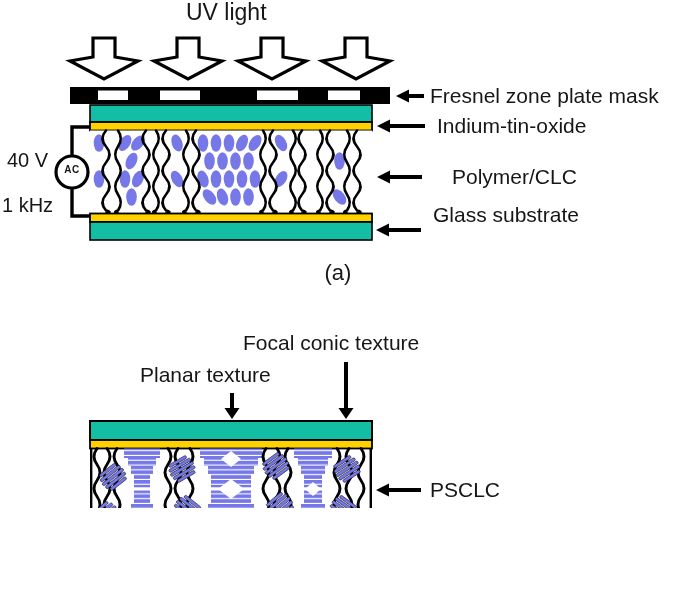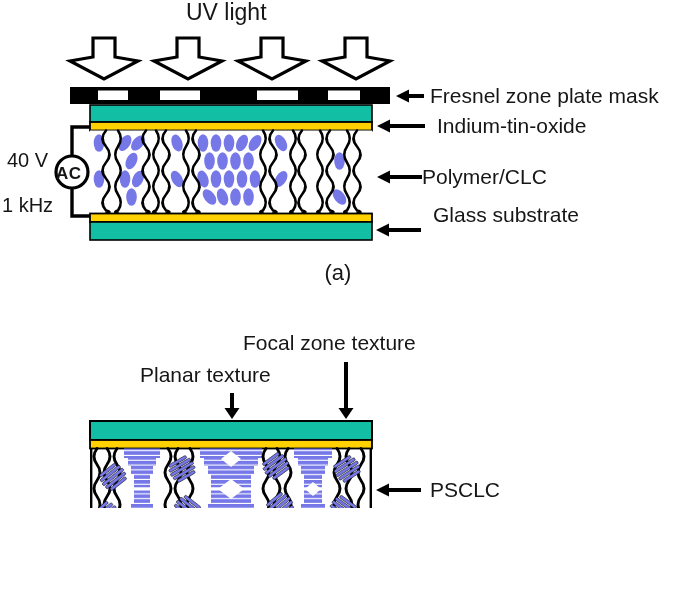--- a/index.html
+++ b/index.html
@@ -4,21 +4,21 @@
 <style>
   html,body{margin:0;padding:0;background:#fff;}
   #stage{
     position:relative;width:700px;height:508px;background:#fff;overflow:hidden;
     font-family:"Liberation Sans", sans-serif;color:#161616;
   }
   .lbl{position:absolute;white-space:nowrap;font-size:21px;line-height:1.12;color:#161616;}
   .big{font-size:23px;}
   .cap{font-size:22px;width:64px;text-align:center;}
   .small{font-size:20px;}
-  .ac{font-size:17px;font-weight:bold;width:32px;text-align:left;letter-spacing:.5px;}
+  .ac{font-size:10px;font-weight:bold;width:32px;text-align:center;letter-spacing:.5px;}
   svg{position:absolute;left:0;top:0;}
 </style>
 </head>
 <body>
 
 <div id="stage">
 
   <svg width="700" height="604" viewBox="0 0 700 604">
     <defs>
       <pattern id="hstripe" width="8" height="4.8" patternUnits="userSpaceOnUse">
@@ -225,21 +225,21 @@
       </g>
   </svg>
 
   <div class="lbl big" style="left:186px;top:0px;">UV light</div>
   <div class="lbl small" style="left:7px;top:149px;">40 V</div>
   <div class="lbl small" style="left:2px;top:194px;">1 kHz</div>
   <div class="lbl ac" style="left:56px;top:164px;">AC</div>
 
   <div class="lbl" style="left:437px;top:114px;">Indium-tin-oxide</div>
   <div class="lbl" style="left:430px;top:84px;">Fresnel zone plate mask</div>
-  <div class="lbl" style="left:422px;top:165px;">Polymer/CLC</div>
+  <div class="lbl" style="left:452px;top:165px;">Polymer/CLC</div>
   <div class="lbl" style="left:433px;top:203px;">Glass substrate</div>
   <div class="lbl cap" style="left:306px;top:261px;">(a)</div>
 
-  <div class="lbl" style="left:243px;top:331px;">Focal zone texture</div>
+  <div class="lbl" style="left:243px;top:331px;">Focal conic texture</div>
   <div class="lbl" style="left:140px;top:363px;">Planar texture</div>
   <div class="lbl" style="left:430px;top:478px;text-align:right;">PSCLC</div>
   <div class="lbl cap" style="left:304px;top:575px;">(b)</div>
 </div>
 
 </body></html>

